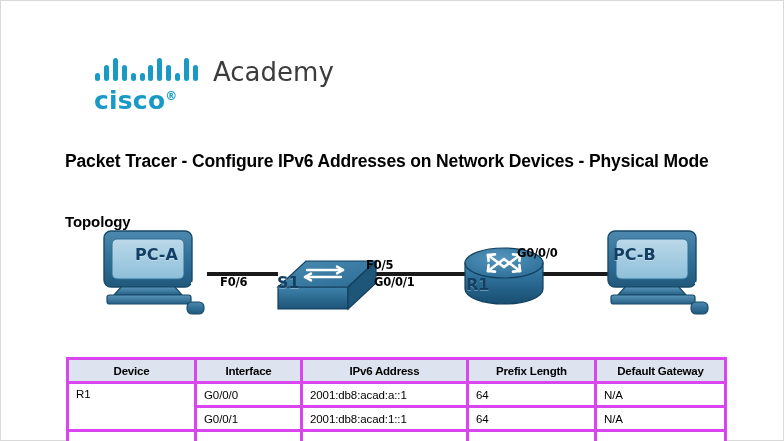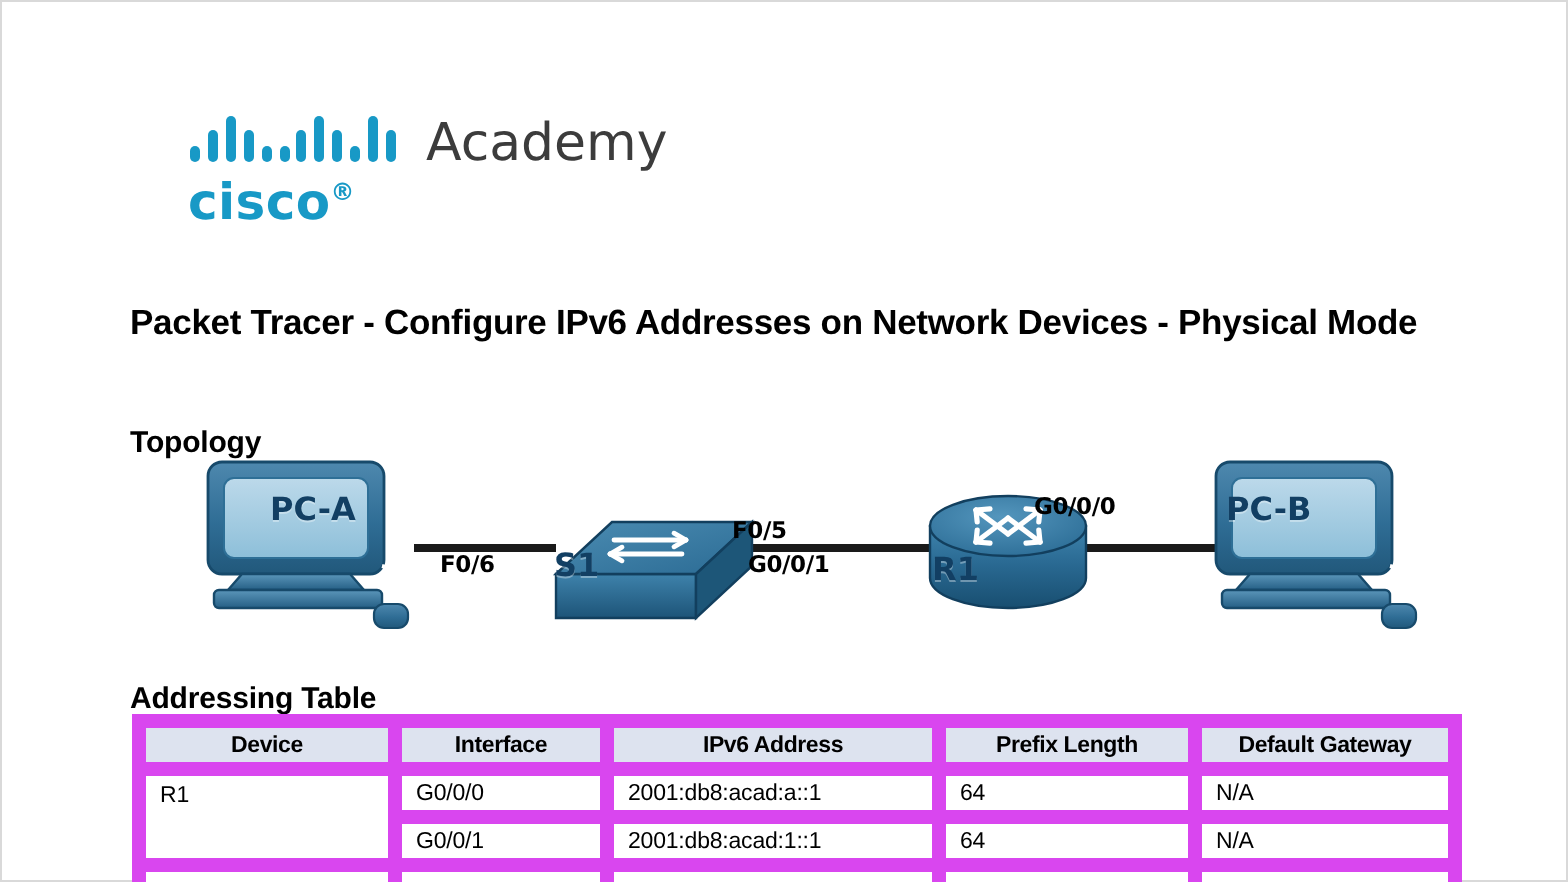--- a/index.html
+++ b/index.html
@@ -147,21 +147,21 @@
   .addr-table {
     position: absolute;
     left: 65px;
     top: 356px;
     border-collapse: collapse;
     width: 658px;
     table-layout: fixed;
     font-size: 11.5px;
   }
   .addr-table th, .addr-table td {
-    border: 7px solid #d946ef;
+    border: 3px solid #d946ef;
     height: 24px;
     padding: 0 7px;
     box-sizing: border-box;
     margin-left: 29px;
   }
   .addr-table th {
     background: #dde3ef;
     font-weight: bold;
     text-align: center;
     font-size: 11.5px;
@@ -313,21 +313,20 @@
     <span class="devlabel" id="lbl-s1">S1</span>
     <span class="devlabel" id="lbl-r1">R1</span>
     <span class="devlabel" id="lbl-pcb">PC-B</span>
 
     <span class="iflabel" id="if-f06">F0/6</span>
     <span class="iflabel" id="if-f05">F0/5</span>
     <span class="iflabel" id="if-g001">G0/0/1</span>
     <span class="iflabel" id="if-g000">G0/0/0</span>
   </div>
 
-  <h2 class="section-heading" id="addressing-heading">Addressing Table</h2>
 
   <table class="addr-table">
     <colgroup>
       <col class="col-device">
         <col class="col-iface">
         <col class="col-ipv6">
       <col class="col-prefix">
         <col class="col-gateway">
     </colgroup>
     <thead>

